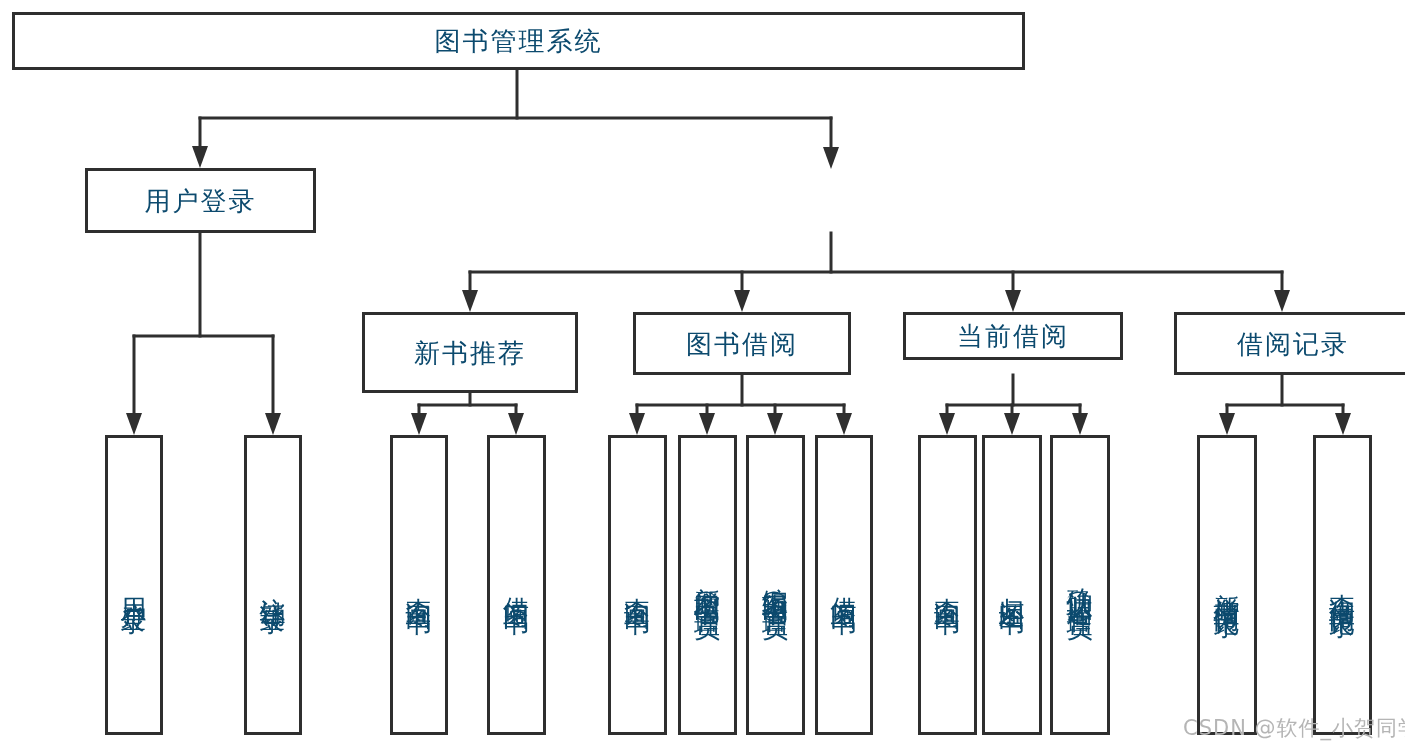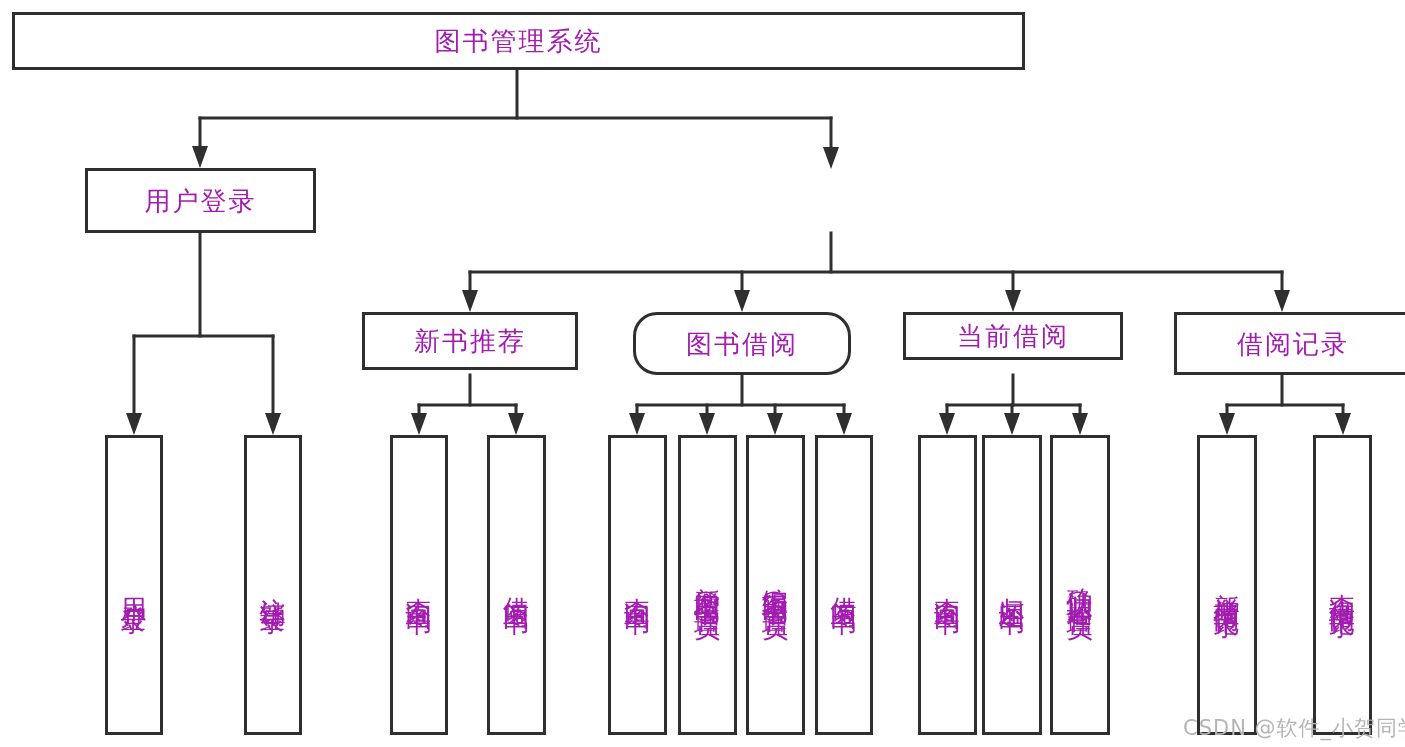--- a/index.html
+++ b/index.html
@@ -19,40 +19,40 @@
   }
   .node {
     position: absolute;
     box-sizing: border-box;
     border: 3px solid #2f2f2f;
     background: #ffffff;
     display: flex;
     align-items: center;
     justify-content: center;
     z-index: 2;
-    color: #a21caf;
+    color: #0c4a6e;
   }
   .hbox { font-size: 26px; letter-spacing: 2px; }
   .hbox .label { white-space: nowrap; line-height: 1; }
   .vbox .label {
     writing-mode: vertical-rl;
     text-orientation: mixed;
     font-size: 26px;
     letter-spacing: 4px;
     line-height: 1;
     white-space: nowrap;
   }
   
   #n-root   { left: 12px;  top: 12px;  width: 1013px; height: 58px; }
   
   #n-login  { left: 85px;  top: 168px; width: 231px;  height: 65px; }
   #n-mgmt   { left: 713px; top: 169px; width: 234px;  height: 64px; }
   
-  #n-newrec { left: 362px;  top: 312px; width: 216px; height: 58px; }
-  #n-borrow { left: 633px;  top: 312px; width: 218px; height: 63px; border-radius: 24px; }
+  #n-newrec { left: 362px;  top: 312px; width: 216px; height: 81px; }
+  #n-borrow { left: 633px;  top: 312px; width: 218px; height: 63px; }
   #n-current{ left: 903px;  top: 312px; width: 220px; height: 48px; }
   #n-records{ left: 1174px; top: 312px; width: 238px; height: 63px; }
   
   .leaf { top: 435px; height: 300px; }
   #n-ua1 { left: 105px;  width: 58px; }
   #n-ua2 { left: 244px;  width: 58px; }
   #n-nb1 { left: 390px;  width: 58px; }
   #n-nb2 { left: 487px;  width: 59px; }
   #n-bb1 { left: 608px;  width: 59px; }
   #n-bb2 { left: 678px;  width: 59px; }

